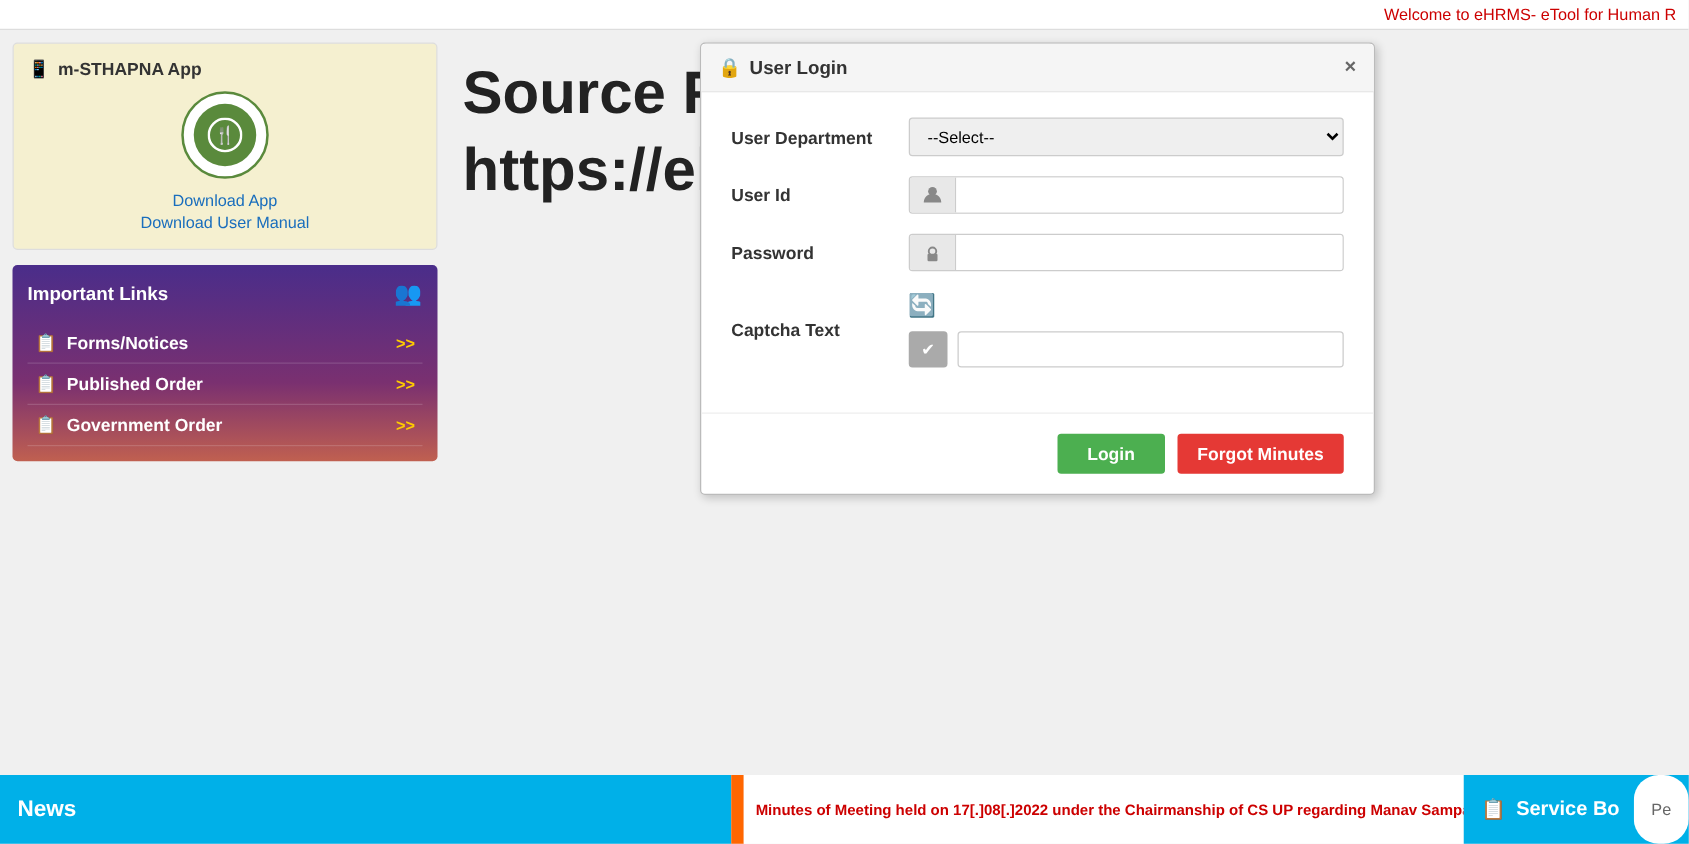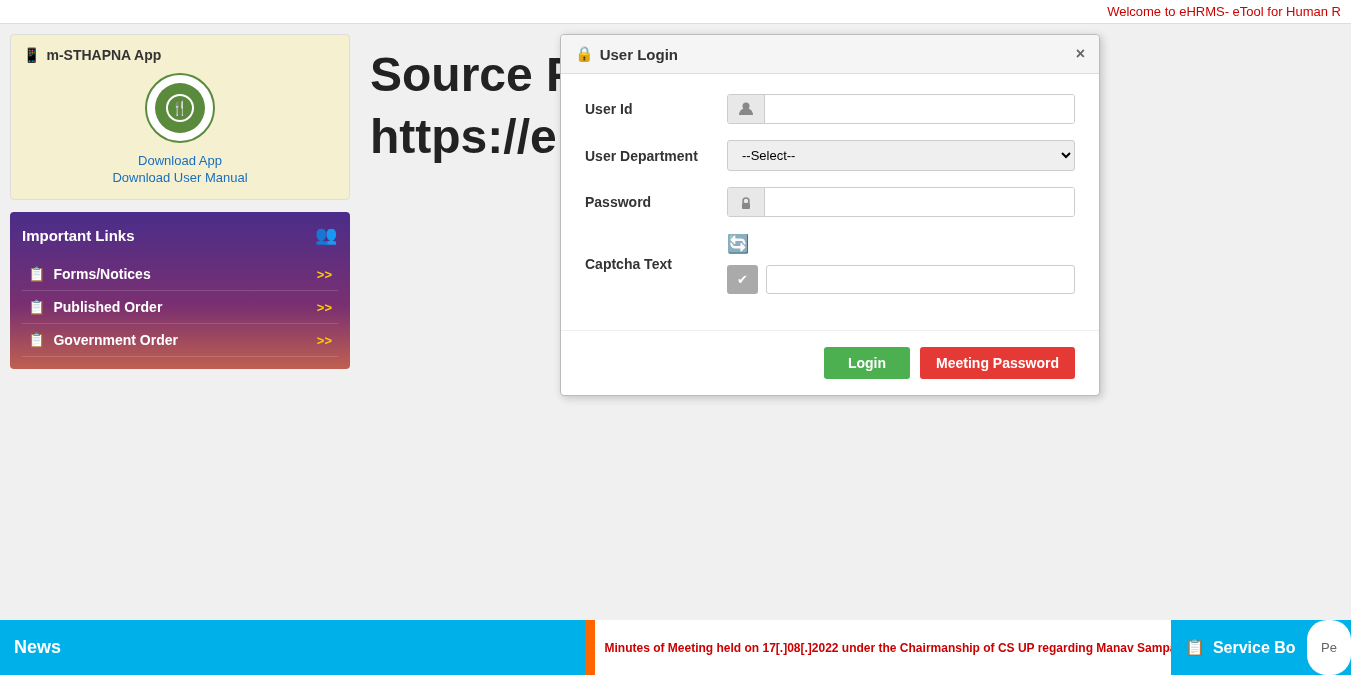--- a/index.html
+++ b/index.html
@@ -469,46 +469,46 @@
     <div class="login-modal">
       <div class="modal-header">
         <div class="modal-title">
           <span>🔒</span>
           <span>User Login</span>
         </div>
         <span class="modal-close">×</span>
       </div>
 
       <div class="modal-body">
+
+        <div class="form-row">
+          <label class="form-label">User Department</label>
+          <div class="form-control">
+            <select>
+              <option>--Select--</option>
+            </select>
+          </div>
+        </div>
 
         <div class="form-row">
           <label class="form-label">User Id</label>
           <div class="form-control">
             <div class="input-with-icon">
               <div class="input-icon">
                 <svg width="16" height="16" viewBox="0 0 16 16" fill="none">
                   <circle cx="8" cy="5" r="3.5" fill="#888"></circle>
                   <path d="M1 14c0-3.866 3.134-7 7-7s7 3.134 7 7" fill="#888"></path>
                 </svg>
               </div>
               <input type="text" style="">
             </div>
           </div>
         </div>
 
         <div class="form-row">
-          <label class="form-label">User Department</label>
-          <div class="form-control">
-            <select>
-              <option>--Select--</option>
-            </select>
-          </div>
-        </div>
-
-        <div class="form-row">
           <label class="form-label">Password</label>
           <div class="form-control">
             <div class="input-with-icon">
               <div class="input-icon">
                 <svg width="16" height="16" viewBox="0 0 16 16" fill="none">
                   <circle cx="8" cy="7" r="3" fill="none" stroke="#888" stroke-width="1.5"></circle>
                   <rect x="4" y="9" width="8" height="6" rx="1" fill="#888"></rect>
                 </svg>
               </div>
               <input type="password" style="">
@@ -526,21 +526,21 @@
               <div class="check-icon">✔</div>
               <input type="text" class="captcha-verify-input" style="">
             </div>
           </div>
         </div>
 
       </div>
 
       <div class="modal-footer">
         <button class="btn-login">Login</button>
-        <button class="btn-forgot">Meeting Password</button>
+        <button class="btn-forgot">Forgot Minutes</button>
       </div>
     </div>
 
   </div>
 </div>
 
 <div class="bottom-bar">
   <div class="news-bar">
     <span class="news-label">News</span>
   </div>

